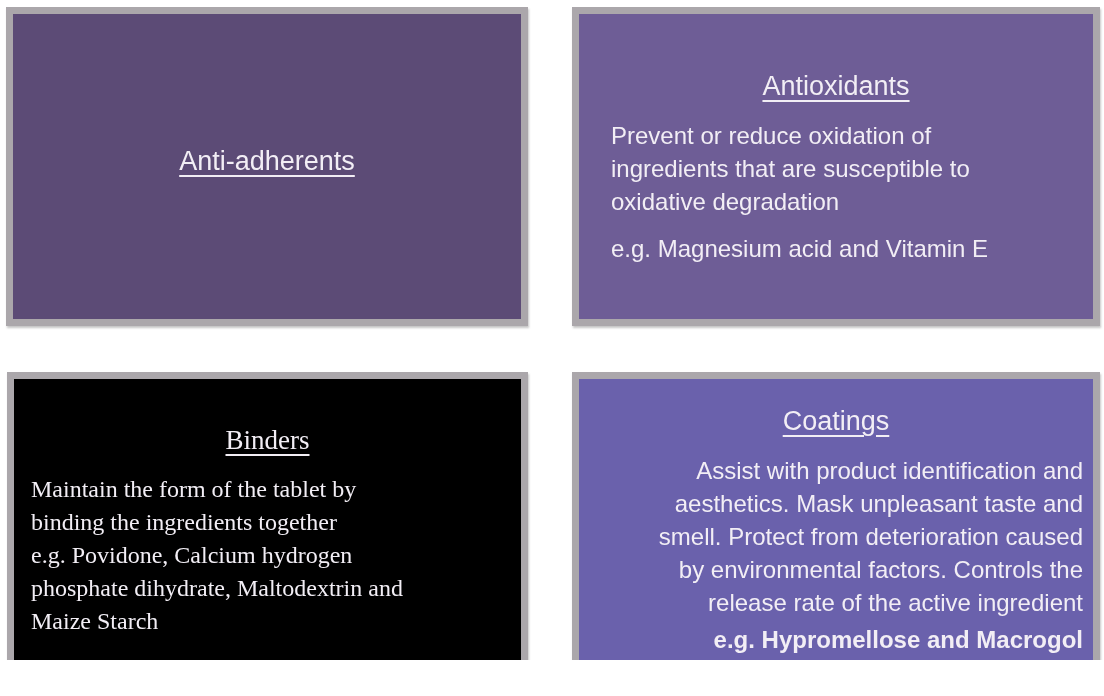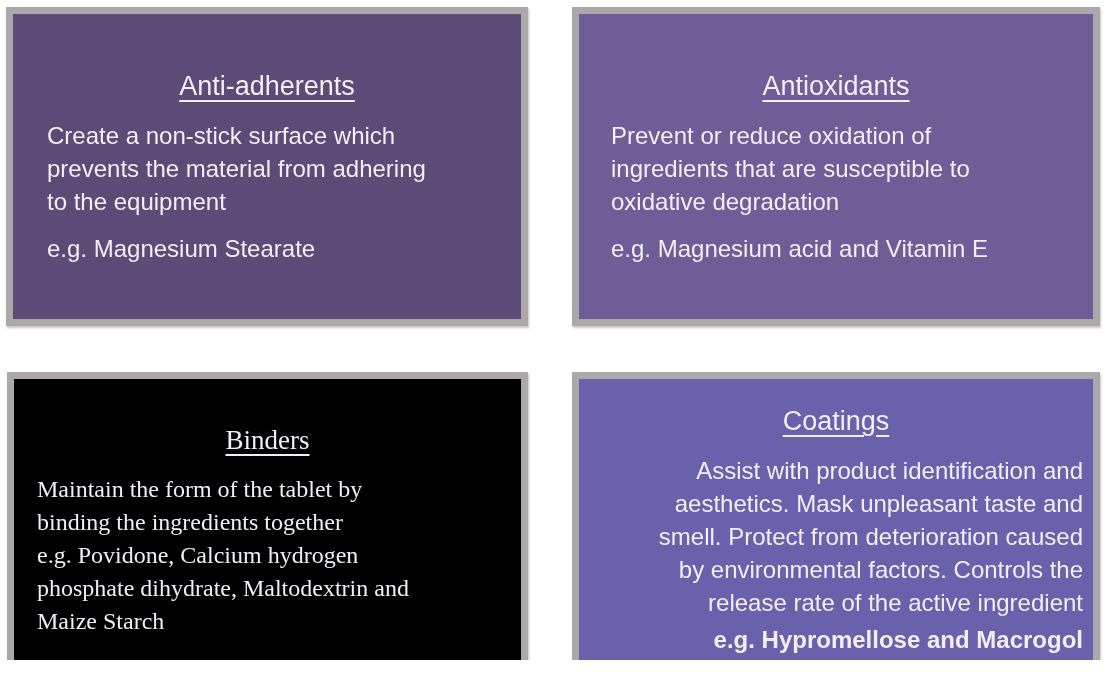--- a/index.html
+++ b/index.html
@@ -61,40 +61,36 @@
     background: #6e5d96;
   }
   .card-2 .card-body, .card-2 .card-example { padding: 0 10px 0 32px; }
   .card-2 .card-example { margin-top: 14px; }
 
   .card-3 {
     left: 7px; top: 372px; width: 521px; height: 316px;
     background: #000000;
     font-family: Liberation Serif, serif;
   }
-  .card-3 .card-body { padding: 0 8px 0 23px; }
+  .card-3 .card-body { padding: 0 8px 0 17px; }
 
   .card-4 {
     left: 572px; top: 372px; width: 528px; height: 316px;
     background: #6a61ac;
   }
   .card-4 .card-body, .card-4 .card-example { padding: 0 10px 0 40px; text-align: right; }
   .card-4 .card-example { margin-top: 4px; font-weight: bold; }
 </style>
 </head>
 <body>
 
 <div class="slide">
 
   <div class="card card-1">
     <div class="card-title">Anti-adherents</div>
-    <div class="card-body">Create a non-stick surface which
-prevents the material from adhering
-to the equipment</div>
-    <div class="card-example">e.g. Magnesium Stearate</div>
   </div>
 
   <div class="card card-2">
     <div class="card-title">Antioxidants</div>
     <div class="card-body">Prevent or reduce oxidation of
 ingredients that are susceptible to
 oxidative degradation</div>
     <div class="card-example">e.g. Magnesium acid and Vitamin E</div>
   </div>
 

